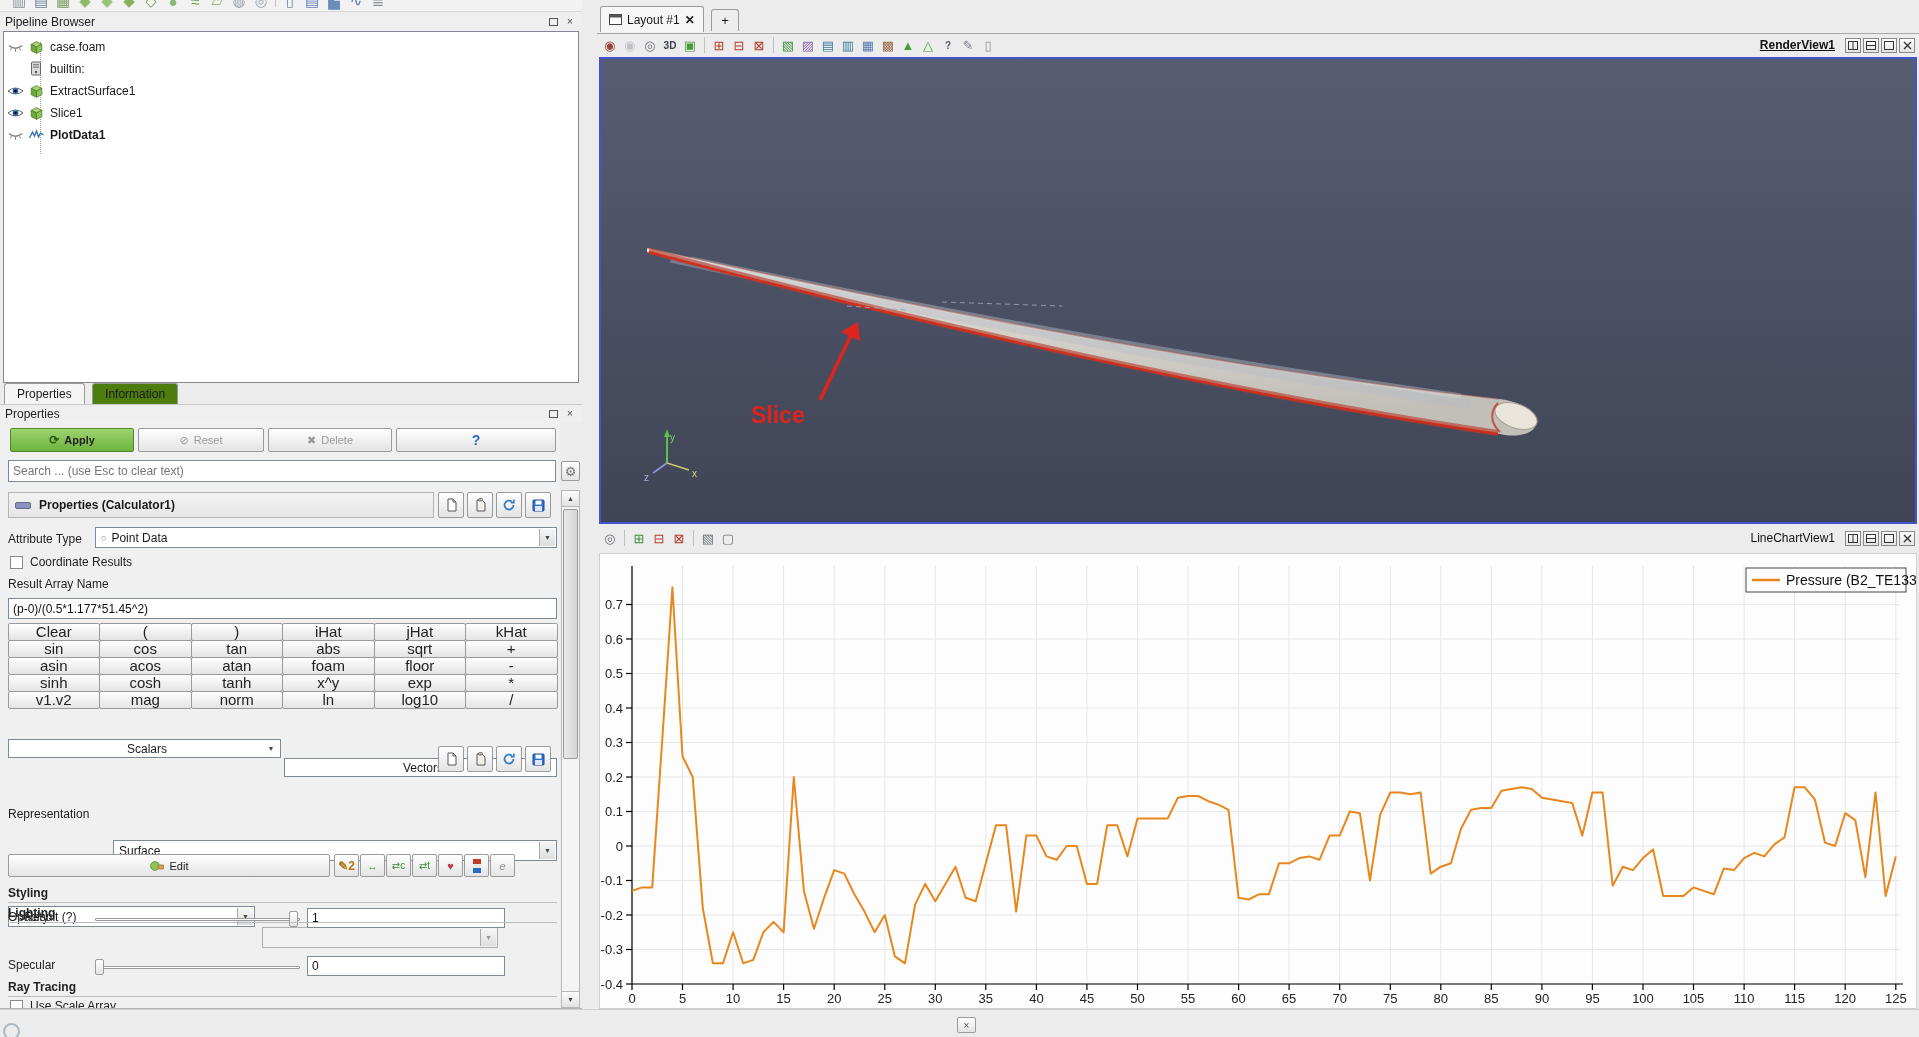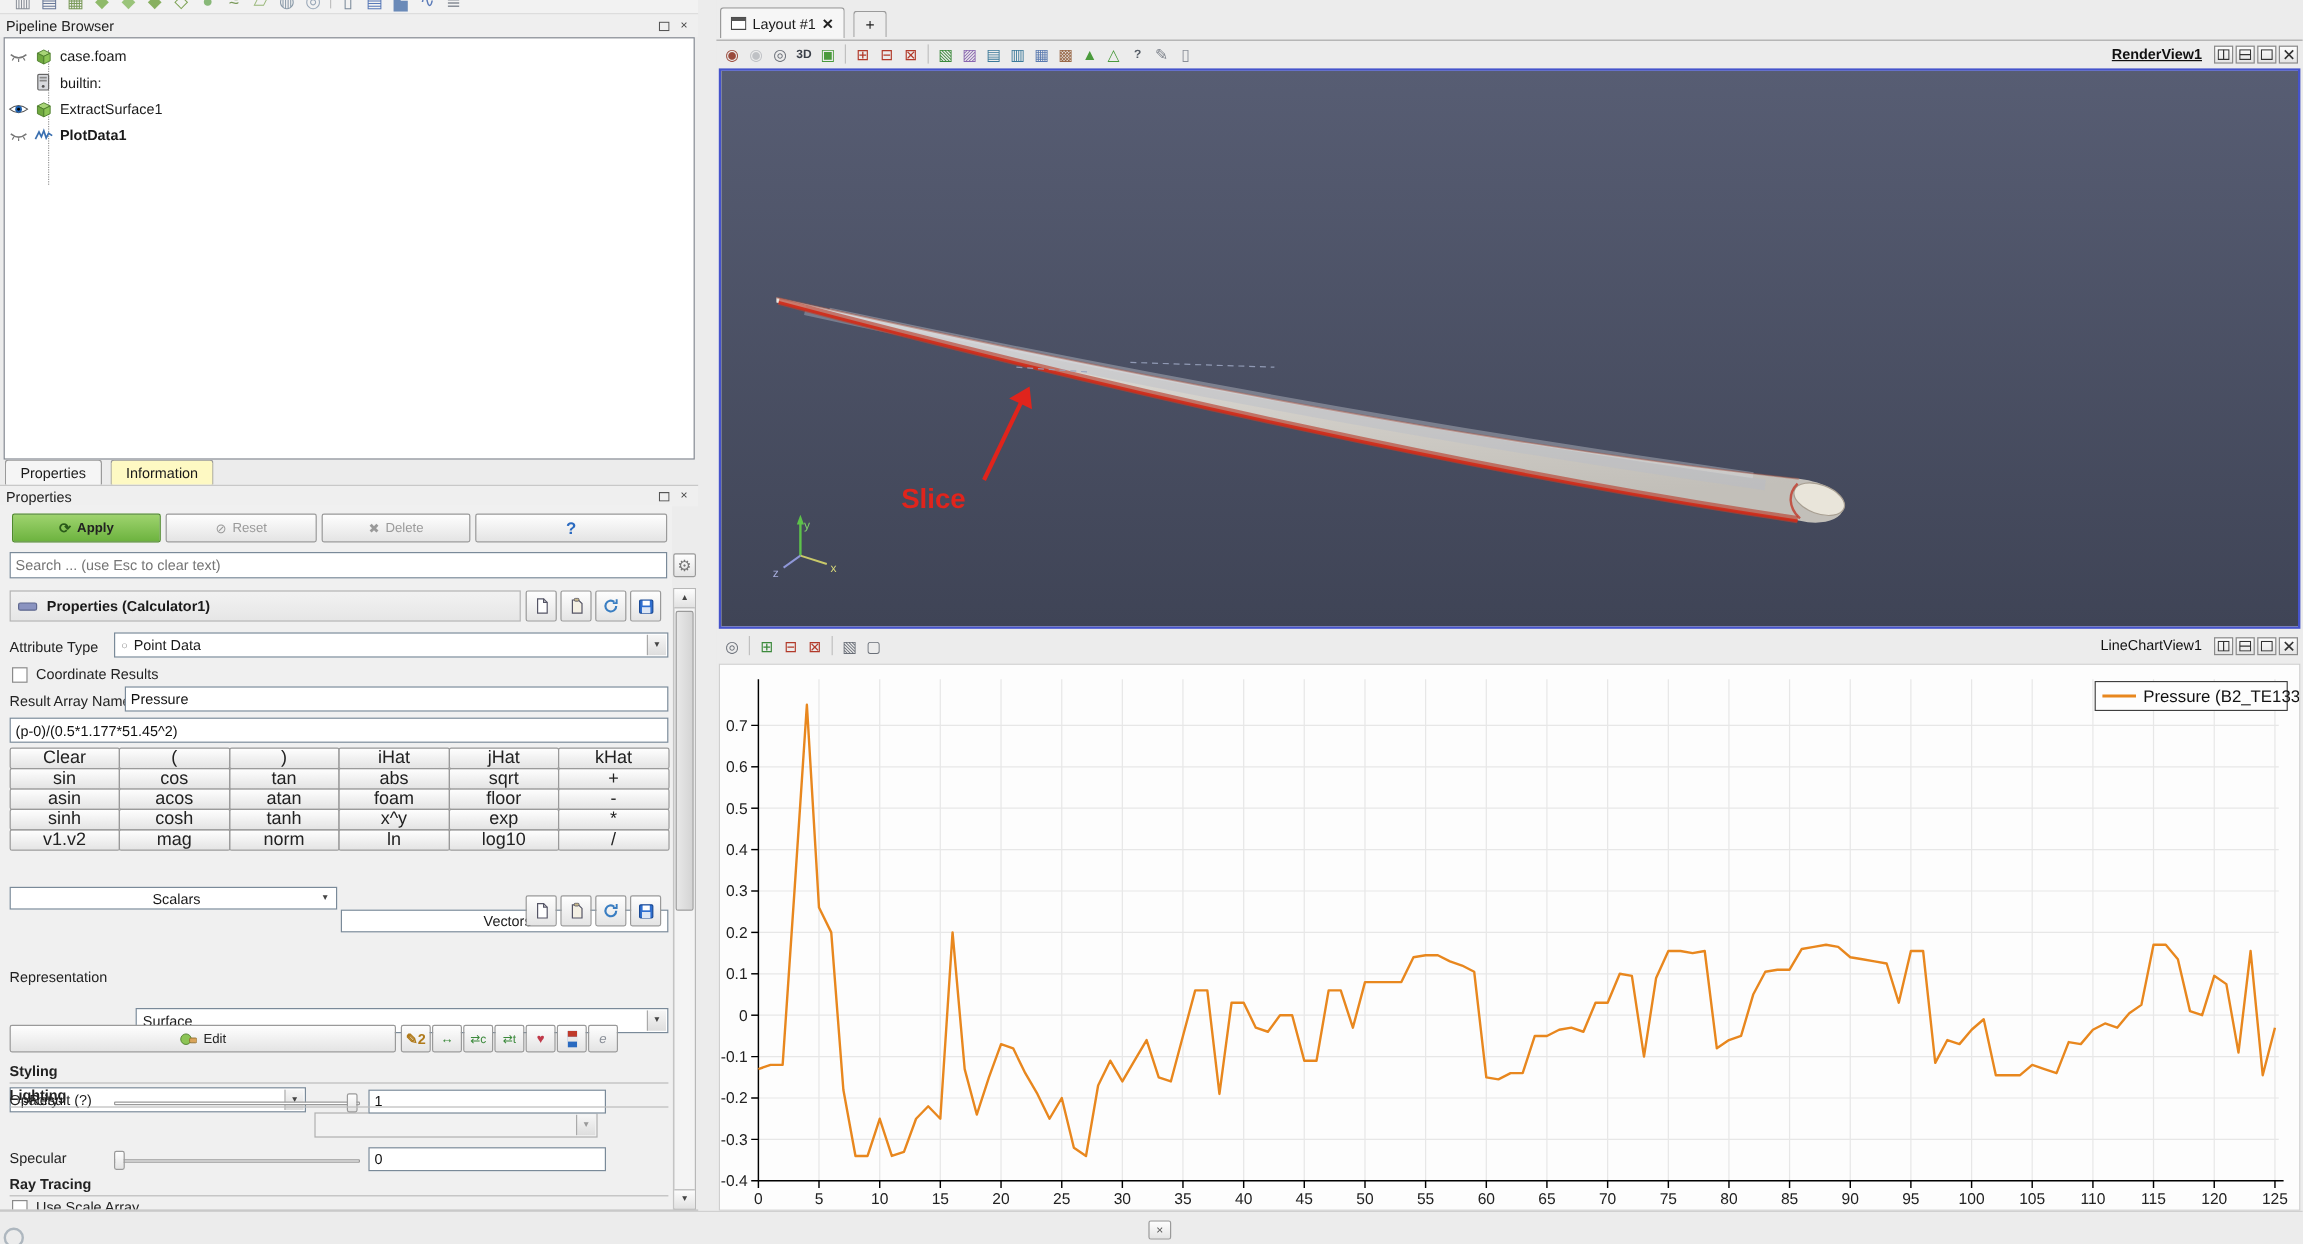--- a/index.html
+++ b/index.html
@@ -11,21 +11,21 @@
          display:flex;align-items:center;justify-content:center;font-size:11px;color:#222;cursor:default}
   .btn3d.dis{color:#9a9a9a}
   .combo{background:#fff;border:1px solid #7a8a99;display:flex;align-items:center;padding-left:5px;position:relative;font-size:12px}
   .combo .arrowbox{position:absolute;right:1px;top:1px;bottom:1px;width:16px;background:linear-gradient(#f6f6f6,#dedede);
          border-left:1px solid #aaa;display:flex;align-items:center;justify-content:center;font-size:7px;color:#444}
   .combo.dis{background:#f2f2f2;color:#999;border-color:#b0b0b0}
   .tinput{background:#fff;border:1px solid #7a8a99;font-family:"Liberation Sans",sans-serif;font-size:12px;padding:0 4px;color:#111}
   .docktitle{background:#efefef;display:flex;align-items:center;padding:0 5px;font-size:12px;color:#222}
   .dockbtns{margin-left:auto;display:flex;gap:3px}
   .dockbtn{width:14px;height:13px;border:1px solid transparent;display:flex;align-items:center;justify-content:center;font-size:10px;color:#444}
-  .tab{border:1px solid #9a9a9a;border-bottom:none;border-radius:3px 3px 0 0;background:#fef9c3;padding:3px 12px;font-size:12px;display:inline-block}
+  .tab{border:1px solid #9a9a9a;border-bottom:none;border-radius:3px 3px 0 0;background:#4d7c0f;padding:3px 12px;font-size:12px;display:inline-block}
   .tab.active{background:#f5f5f5;font-weight:normal;position:relative;top:0}
   .grphdr{font-weight:bold;font-size:12px;color:#222;border-bottom:1px solid #bcbcbc;padding-bottom:2px}
   .plab{font-size:12px;color:#222}
   .checkbox{width:13px;height:13px;background:#fff;border:1px solid #8a8a8a;display:inline-block}
   .sechdr{background:linear-gradient(#f2f2f2,#e6e6e6);border:1px solid #b4b4b4;display:flex;align-items:center;gap:8px;padding:0 6px;font-weight:bold;font-size:12px}
   .collapsebar{width:16px;height:7px;background:#8a93c0;border:1px solid #5f688f;border-radius:2px;display:inline-block}
   .iconbtn{width:26px;height:26px}
   .ticon{width:18px;height:18px;display:inline-flex;align-items:center;justify-content:center;font-size:13px;border:1px solid transparent;border-radius:2px}
   .tsep{width:1px;height:16px;background:#c0c0c0;margin:0 3px;display:inline-block}
   
@@ -145,20 +145,37 @@
               <polygon points="3,5 8,2.5 13,5 8,7.5" fill="#a8d477" stroke="#4a7a2a" stroke-width="0.7"></polygon>
               <polygon points="3,5 8,7.5 8,13.5 3,11" fill="#6fa83f" stroke="#4a7a2a" stroke-width="0.7"></polygon>
               <polygon points="13,5 8,7.5 8,13.5 13,11" fill="#8cc455" stroke="#4a7a2a" stroke-width="0.7"></polygon>
             </svg>
           </span>
           <span class="treelab normal">ExtractSurface1</span>
         </div>
         <div class="treerow">
           <span class="eyecol">
             <svg width="17" height="12" viewBox="0 0 17 12">
+              <path d="M1 6 Q8.5 0 16 6 Q8.5 12 1 6 Z" fill="#fff" stroke="#555" stroke-width="0.9"></path>
+              <circle cx="8.5" cy="6" r="2.8" fill="#1b5fae"></circle>
+              <circle cx="8.5" cy="6" r="1.2" fill="#000"></circle>
+            </svg>
+          </span>
+          <span class="typecol">
+            <svg width="17" height="17" viewBox="0 0 16 16">
+              <polygon points="3,5 8,2.5 13,5 8,7.5" fill="#a8d477" stroke="#4a7a2a" stroke-width="0.7"></polygon>
+              <polygon points="3,5 8,7.5 8,13.5 3,11" fill="#6fa83f" stroke="#4a7a2a" stroke-width="0.7"></polygon>
+              <polygon points="13,5 8,7.5 8,13.5 13,11" fill="#8cc455" stroke="#4a7a2a" stroke-width="0.7"></polygon>
+            </svg>
+          </span>
+          <span class="treelab normal">Slice1</span>
+        </div>
+        <div class="treerow">
+          <span class="eyecol">
+            <svg width="17" height="12" viewBox="0 0 17 12">
               <path d="M2 4.5 Q8.5 10 15 4.5" fill="none" stroke="#777" stroke-width="1.3"></path>
               <path d="M4.5 7.2 L3.2 9.4 M8.5 8.2 L8.5 10.6 M12.5 7.2 L13.8 9.4" stroke="#777" stroke-width="1"></path>
             </svg>
           </span>
           <span class="typecol">
             <svg width="17" height="14" viewBox="0 0 16 14">
               <path d="M1 10 L4 4 L6 8 L8 3 L10 9 L12 5 L15 7" fill="none" stroke="#3a6fb0" stroke-width="1.4"></path>
             </svg>
           </span>
           <span class="treelab bold">PlotData1</span>
@@ -236,21 +253,20 @@
     <div class="abs combo" style="left:95px;top:106px;width:462px;height:21px">
       <span style="color:#777;font-size:9px;margin-right:5px">○</span>
       <span>Point Data</span>
       <span class="arrowbox">▼</span>
     </div>
 
     <span class="abs checkbox" style="left:10px;top:135px"></span>
     <span class="abs plab" style="left:30px;top:134px">Coordinate Results</span>
 
     <span class="abs plab" style="left:8px;top:156px">Result Array Name</span>
-    <input class="abs tinput" style="left: 104px; top: 151px; width: 453px; height: 21px;" value="Pressure">
 
     <input class="abs tinput" style="left: 8px; top: 177px; width: 549px; height: 21px;" value="(p-0)/(0.5*1.177*51.45^2)">
 
     <div class="abs" id="calc-grid" style="left:8px;top:202px;width:549px">
         <div class="btn3d calcbtn">Clear</div>
         <div class="btn3d calcbtn">(</div>
         <div class="btn3d calcbtn">)</div>
         <div class="btn3d calcbtn">iHat</div>
         <div class="btn3d calcbtn">jHat</div>
         <div class="btn3d calcbtn">kHat</div>

